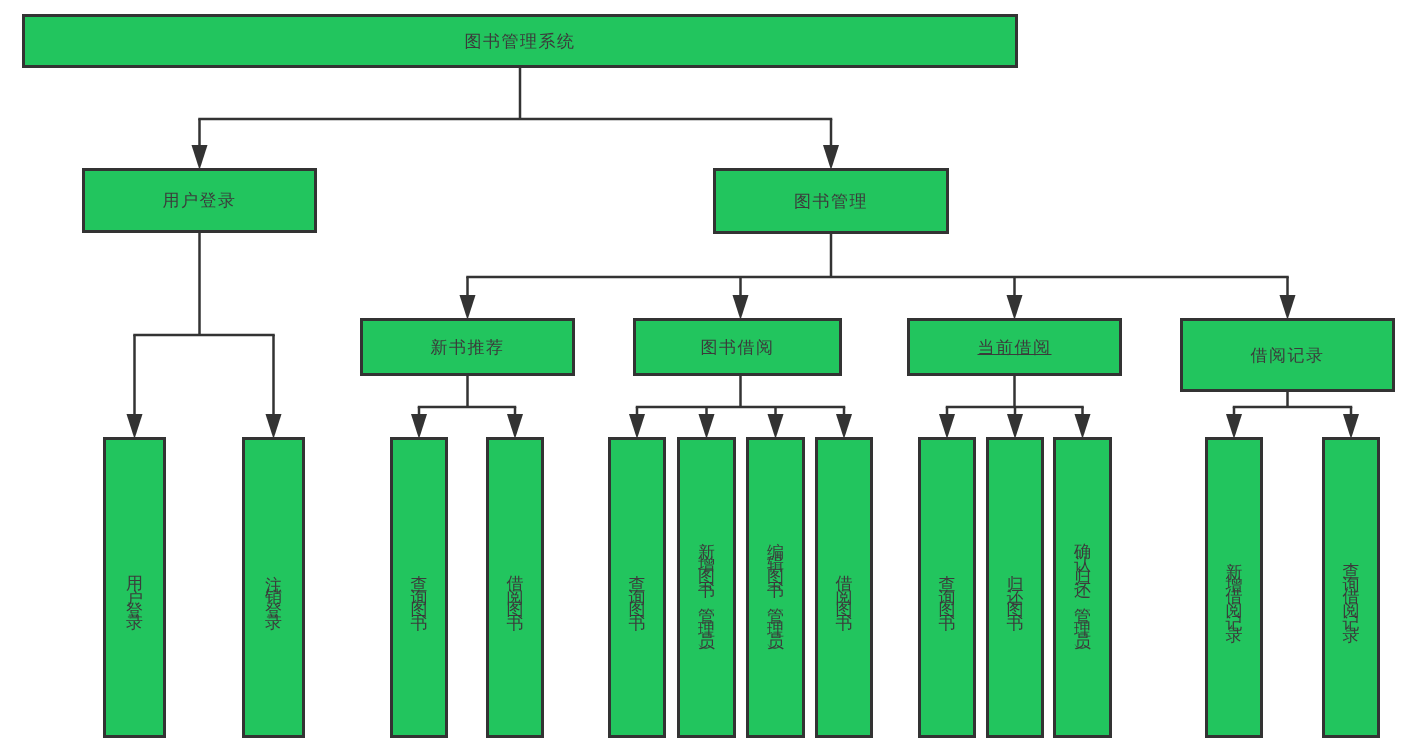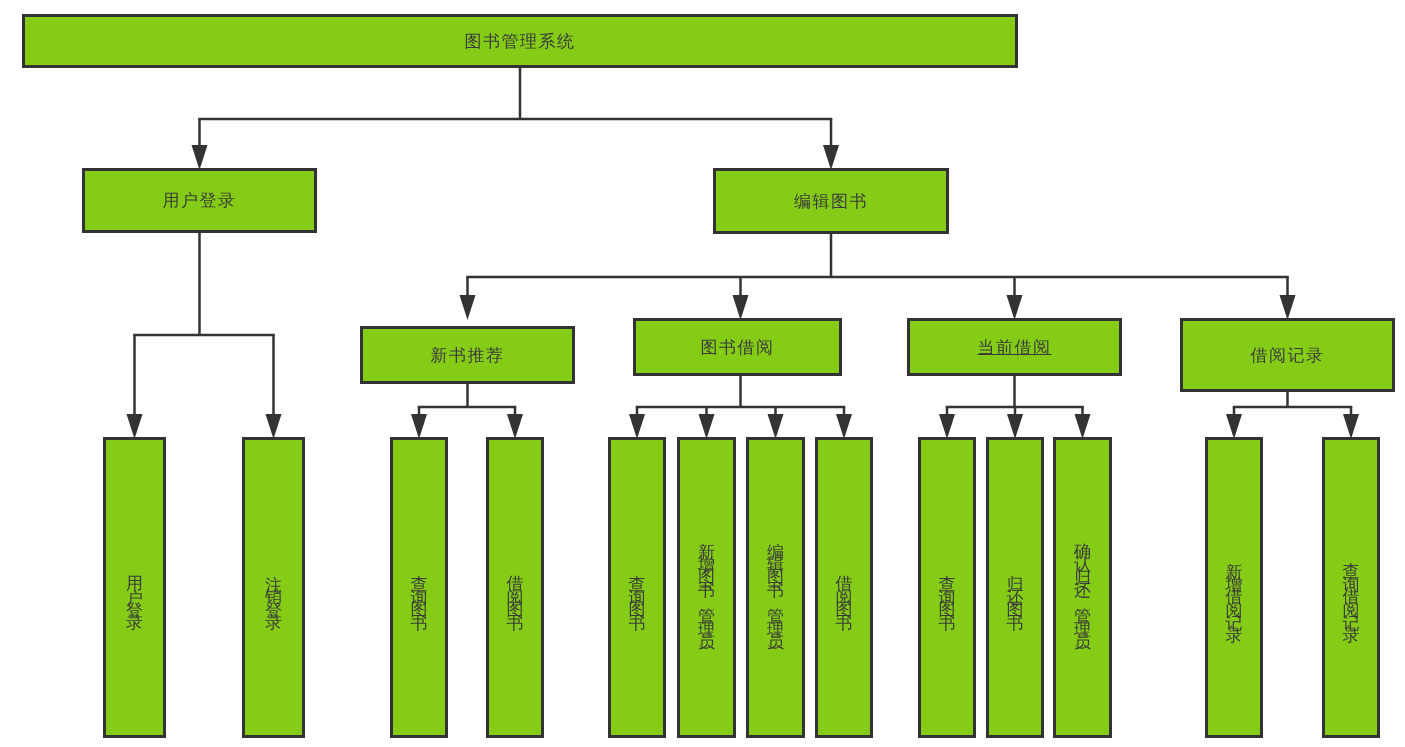--- a/index.html
+++ b/index.html
@@ -2,21 +2,21 @@
 <html><head>
 <meta charset="utf-8">
 <style>
   html,body{margin:0;padding:0;background:#ffffff;}
   .stage{
     position:relative;width:1405px;height:747px;background:#ffffff;overflow:hidden;
     font-family:"Liberation Sans","DejaVu Sans",sans-serif;
   }
   #connectors{position:absolute;left:0;top:0;width:1405px;height:747px;}
   .node{
-    position:absolute;box-sizing:border-box;background:#84cc16;
+    position:absolute;box-sizing:border-box;background:#22c55e;
     border:3px solid #333333;display:flex;align-items:center;justify-content:center;
     color:#3b3b3b;font-size:17px;text-align:left;
   }
   .node .label{letter-spacing:1.5px;white-space:nowrap;}
   .node.vertical .label{
     writing-mode:vertical-rl;text-orientation:mixed;
     letter-spacing:13px;line-height:1;white-space:nowrap;
   }
   .watermark{
     position:absolute;left:1184px;top:714px;z-index:5;
@@ -83,23 +83,23 @@
       <polygon points="1343,414 1359,414 1351,439" fill="#333333"></polygon>
     </svg>
   <div id="nodes">
       <div class="node" style="left: 22px; top: 14px; width: 996px; height: 54px;">
         <span class="label">图书管理系统</span>
       </div>
       <div class="node" style="left: 82px; top: 168px; width: 235px; height: 65px;">
         <span class="label">用户登录</span>
       </div>
       <div class="node" style="left: 713px; top: 168px; width: 236px; height: 66px;">
-        <span class="label">编辑图书</span>
+        <span class="label">图书管理</span>
       </div>
-      <div class="node" style="left: 360px; top: 326px; width: 215px; height: 58px;">
+      <div class="node" style="left: 360px; top: 318px; width: 215px; height: 58px;">
         <span class="label">新书推荐</span>
       </div>
       <div class="node" style="left: 633px; top: 318px; width: 209px; height: 58px;">
         <span class="label">图书借阅</span>
       </div>
       <div class="node" style="left: 907px; top: 318px; width: 215px; height: 58px; text-decoration: underline;">
         <span class="label">当前借阅</span>
       </div>
       <div class="node" style="left: 1180px; top: 318px; width: 215px; height: 74px;">
         <span class="label">借阅记录</span>

